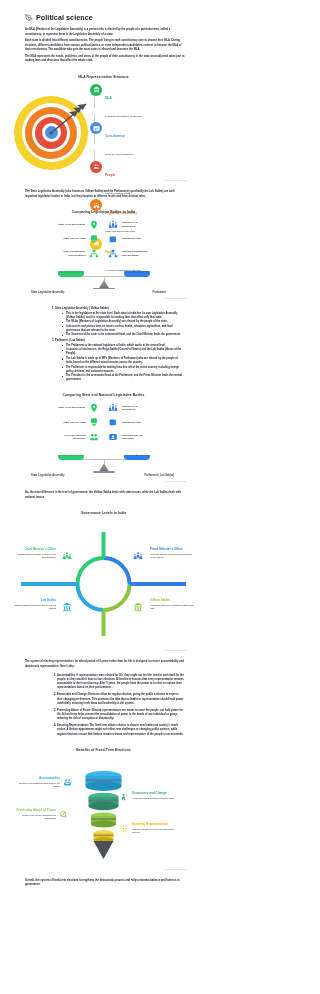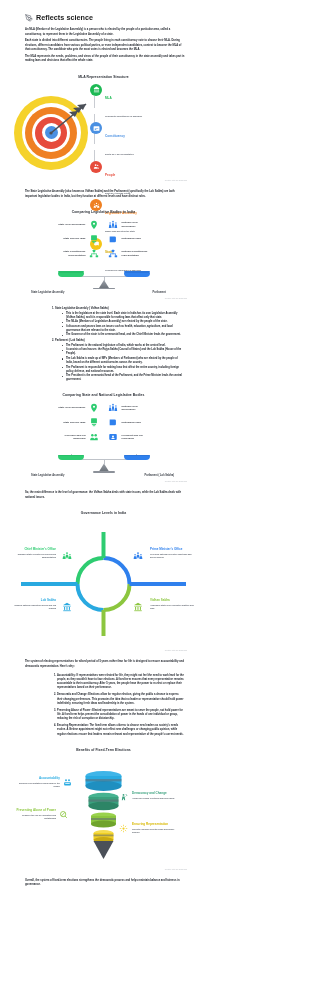--- a/index.html
+++ b/index.html
@@ -165,21 +165,21 @@
 
   <div class="hdr">
     <span class="hdr-ico">
       <svg width="8" height="8" viewBox="0 0 24 24" fill="none" stroke="#6b7078" stroke-width="2" stroke-linecap="round" stroke-linejoin="round">
         <path d="M12 19l7-7 3 3-7 7-3-3z"></path>
           <path d="M18 13l-1.5-7.5L2 2l3.5 14.5L13 18l5-5z"></path>
           <path d="M2 2l7.586 7.586"></path>
           <circle cx="11" cy="11" r="2"></circle>
       </svg>
     </span>
-    <span class="hdr-title">Reflects science</span>
+    <span class="hdr-title">Political science</span>
   </div>
 
   <div class="tw">
     <p class="bt">An MLA (Member of the Legislative Assembly) is a person who is elected by the people of a particular area, called a constituency, to represent them in the Legislative Assembly of a state.</p>
     <p class="bt">Each state is divided into different constituencies. The people living in each constituency vote to choose their MLA. During elections, different candidates from various political parties, or even independent candidates, contest to become the MLA of that constituency. The candidate who gets the most votes is elected and becomes the MLA.</p>
     <p class="bt">The MLA represents the needs, problems, and views of the people of their constituency in the state assembly and takes part in making laws and decisions that affect the whole state.</p>
   </div>
 
   <div class="fig">
     <div class="fig-title">MLA Representation Structure</div>

